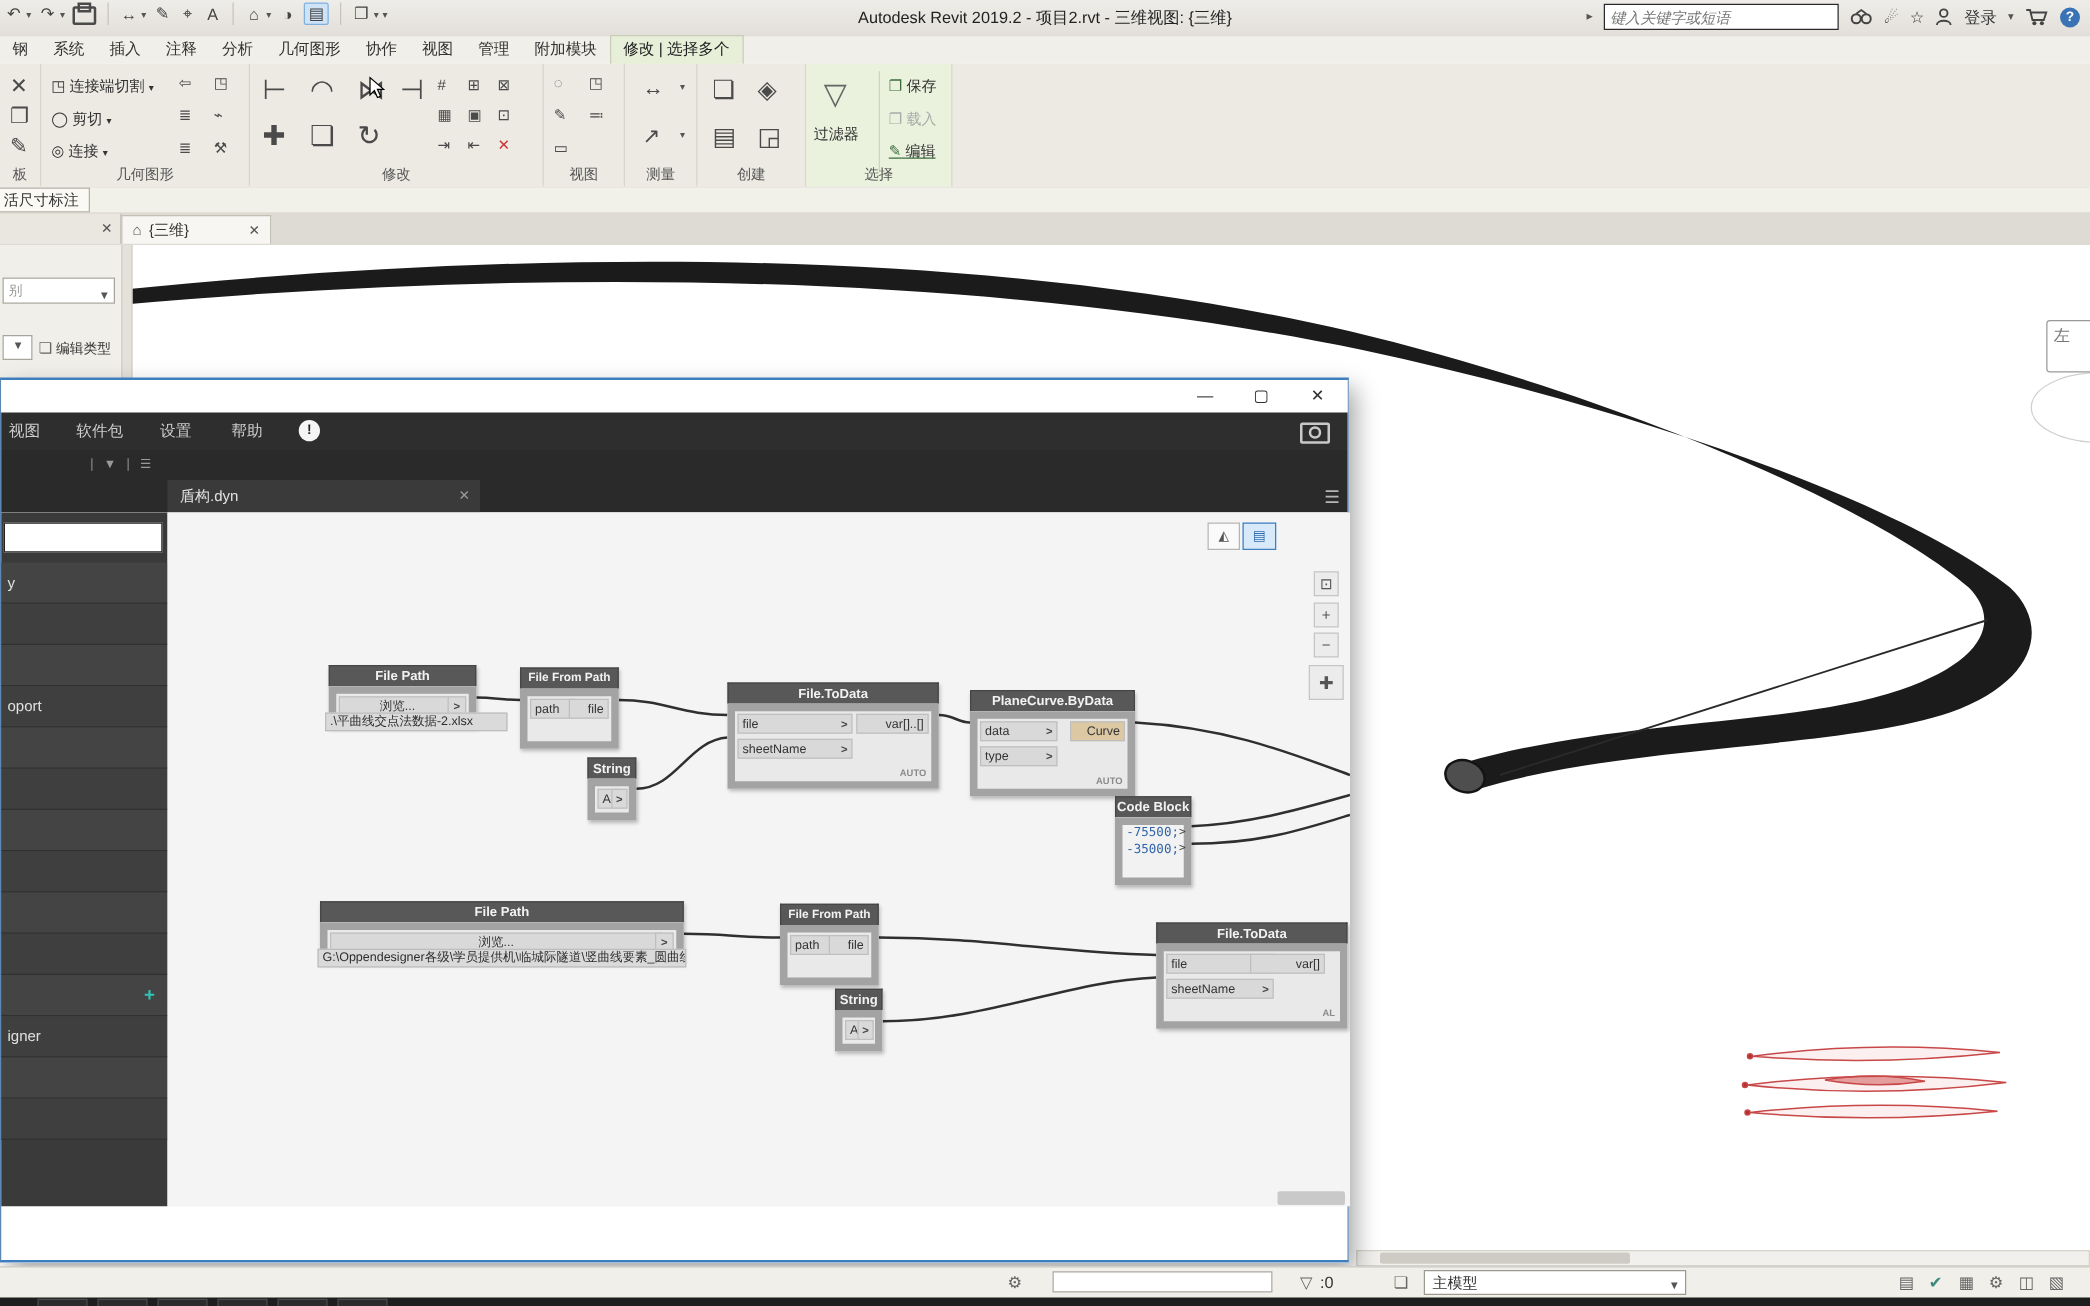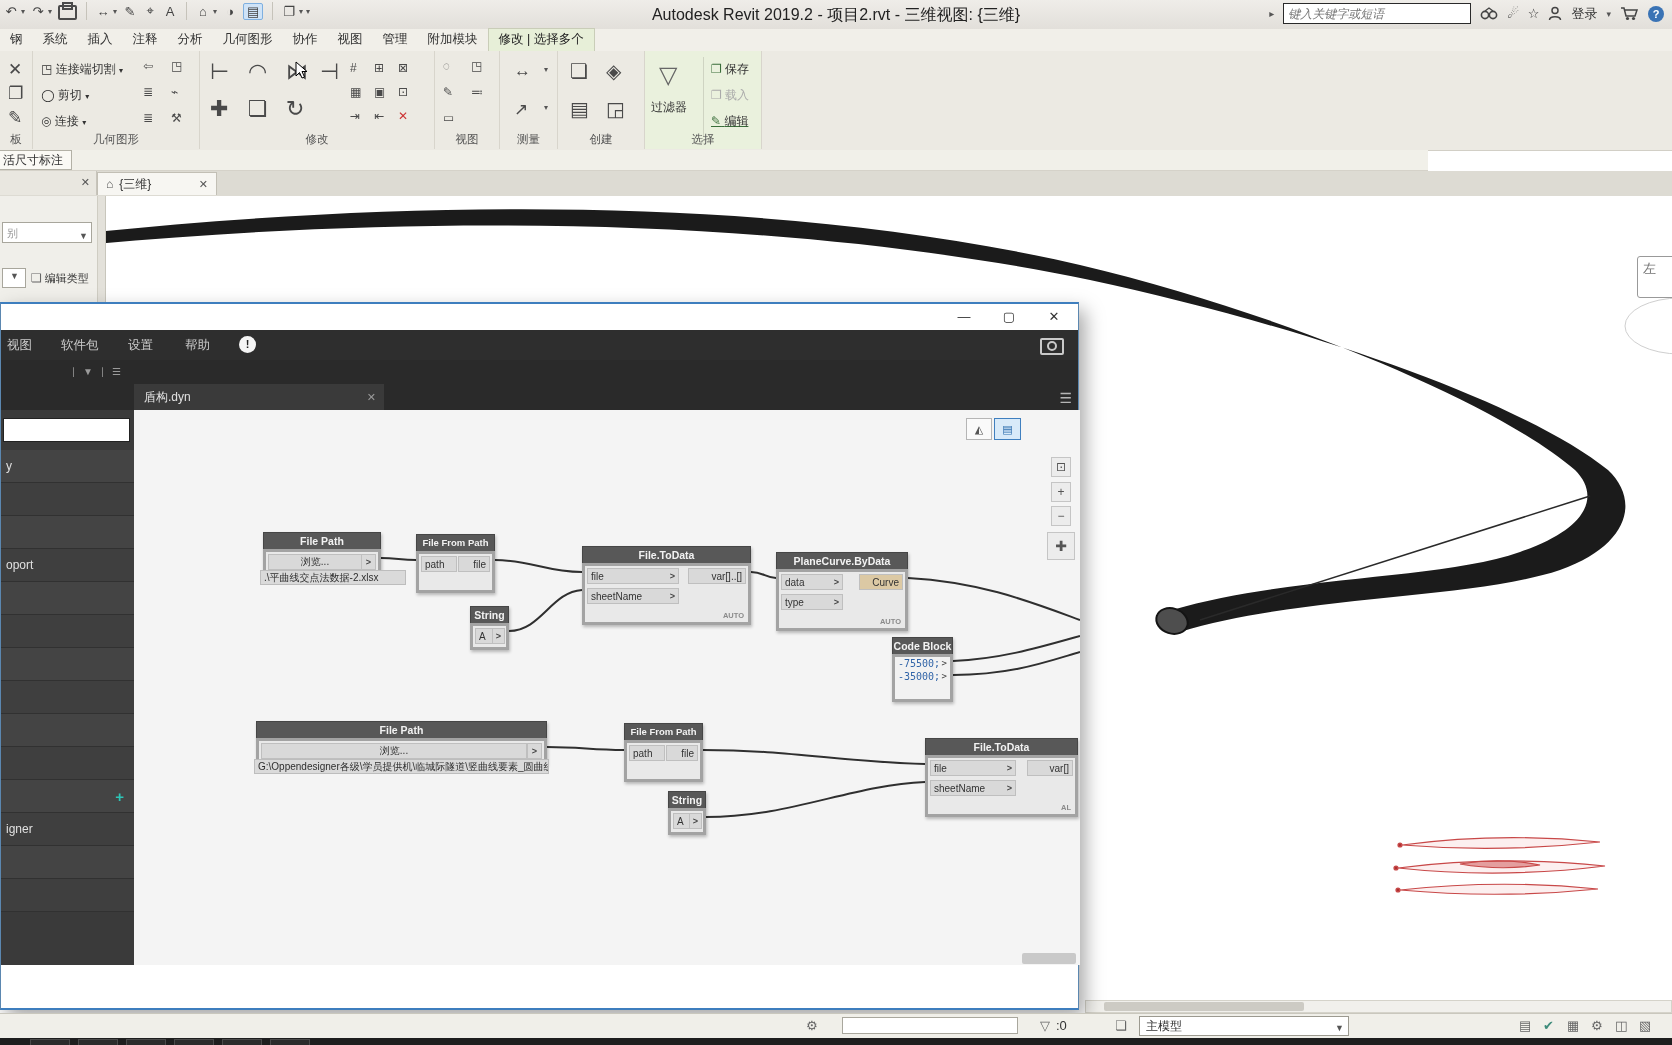--- a/index.html
+++ b/index.html
@@ -7,41 +7,41 @@
           font-family:"Liberation Sans","DejaVu Sans",sans-serif;color:#333;}
   
   .titlebar{position:absolute;left:0;top:0;width:1672px;height:29px;background:linear-gradient(#EFEDE9,#E2DFDA);border-bottom:1px solid #CFCCC4;}
   .qat{position:absolute;left:4px;top:2px;display:flex;align-items:center;gap:6px;font-size:13px;color:#444;}
   .qat .g{display:inline-block;min-width:14px;text-align:center;cursor:default;}
   .qat .dd{font-size:8px;color:#555;margin-left:-3px;}
   .qat .sep{width:1px;height:18px;background:#C6C3BA;margin:0 3px;}
   .qat .active{background:#CFE3F7;border:1px solid #7FB0E0;border-radius:2px;padding:0 2px;}
   .icon-print{display:inline-block;width:15px;height:11px;border:2px solid #4a4a4a;border-radius:2px;position:relative;top:1px;}
   .icon-print::before{content:"";position:absolute;left:2px;top:-5px;width:7px;height:4px;border:2px solid #4a4a4a;}
-  .win-title{position:absolute;left:0;right:0;top:5px;text-align:center;font-size:16px;color:#222;pointer-events:none;}
+  .win-title{position:absolute;left:0;right:0;top:5px;text-align:center;font-size:13px;color:#222;pointer-events:none;}
   .tb-right{position:absolute;right:8px;top:3px;display:flex;align-items:center;gap:9px;font-size:13px;color:#333;}
   .searchbox{width:178px;height:19px;border:1px solid #2a2a2a;background:#fff;font-style:italic;font-size:12px;color:#777;padding:0 4px;font-family:"Liberation Sans","DejaVu Sans",sans-serif;}
   .mini-svg{display:inline-block;vertical-align:middle;}
   .helpdot{display:inline-block;width:16px;height:16px;border-radius:50%;background:#3a73b5;color:#fff;font-size:11px;font-weight:bold;text-align:center;line-height:16px;}
   
   .ribbontabs{position:absolute;left:0;top:29px;width:1672px;height:22px;background:#F1EFE9;display:flex;align-items:flex-end;font-size:12.5px;color:#333;}
   .rtab{padding:2px 10px 3px 10px;white-space:nowrap;cursor:default;}
   .rtab.active{background:#E7EFD8;border:1px solid #C9CDB8;border-bottom:none;color:#222;}
   
   .ribbon{position:absolute;left:0;top:51px;width:1672px;height:99px;background:#ECEAE3;border-bottom:1px solid #D2CFC6;}
   .rpanel{position:absolute;top:0;height:98px;border-right:1px solid #D8D5CC;box-sizing:border-box;}
   .rpanel .plabel{position:absolute;left:0;right:0;bottom:2px;text-align:center;font-size:11.5px;color:#555;}
   .ricon{position:absolute;font-size:17px;color:#4a4a4a;text-align:center;cursor:default;}
   .ricon.small{font-size:12px;}
   .rtext{position:absolute;font-size:12px;color:#333;white-space:nowrap;cursor:default;}
   .red{color:#C33;}
   .green-panel{background:#EAF1DD;}
   .gray{color:#AAA;}
   
-  .optionsbar{position:absolute;left:0;top:150px;width:1428px;height:20px;background:#F1F0E9;border-bottom:1px solid #D5D2C9;}
+  .optionsbar{position:absolute;left:0;top:150px;width:1672px;height:20px;background:#F1F0E9;border-bottom:1px solid #D5D2C9;}
   .optlabel{position:absolute;left:-6px;top:0px;height:18px;line-height:18px;border:1px solid #B3B1A6;background:#FAF9F4;font-size:12px;padding:0 8px;}
   .viewtabs{position:absolute;left:0;top:171px;width:1672px;height:25px;background:#DDDBD3;}
   .vt-left{position:absolute;left:0;top:0;width:96px;height:24px;background:#E9E7E0;border-right:1px solid #C7C4BB;}
   .vt-x{position:absolute;font-size:11px;color:#555;cursor:default;}
   .vtab{position:absolute;left:97px;top:1px;width:120px;height:23px;background:#F7F6F2;border:1px solid #C2BFB5;border-bottom:none;font-size:12px;display:flex;align-items:center;gap:6px;padding:0 8px;box-sizing:border-box;}
   
   .props{position:absolute;left:0;top:196px;width:105px;height:107px;background:#F0EFEA;border-right:1px solid #C8C6BC;z-index:2;}
   .props .combo{position:absolute;left:2px;top:26px;width:90px;height:21px;background:#fff;border:1px solid #A8A69C;font-size:11px;color:#999;line-height:20px;padding:0 4px;box-sizing:border-box;}
   .props .caret{position:absolute;right:3px;top:3px;font-size:9px;color:#555;}
   .props .mini{position:absolute;left:2px;top:72px;width:24px;height:20px;background:#fff;border:1px solid #A8A69C;box-sizing:border-box;}
@@ -84,21 +84,21 @@
   .lrow .plus{position:absolute;right:10px;color:#2EC4B6;font-weight:bold;font-size:15px;}
   .dcanvas{position:absolute;left:133px;top:0;width:946px;height:555px;overflow:hidden;background:#F4F4F4;}
   .cscroll{position:absolute;left:888px;top:543px;width:54px;height:11px;background:#C9C9C9;border-radius:2px;}
   
   .cv-b1{position:absolute;left:832px;top:8px;width:26px;height:22px;background:#FAFAFA;border:1px solid #B5B5B5;box-sizing:border-box;text-align:center;font-size:11px;color:#555;line-height:20px;}
   .cv-b2{position:absolute;left:860px;top:8px;width:27px;height:22px;background:#D8EAF9;border:1px solid #3F7FBF;box-sizing:border-box;text-align:center;color:#2F6FAF;font-size:11px;line-height:20px;}
   .cv-side{position:absolute;width:20px;height:20px;background:#ECECEC;border:1px solid #C5C5C5;box-sizing:border-box;text-align:center;line-height:18px;font-size:12px;color:#555;}
   
   .dnode{position:absolute;font-size:10.5px;color:#333;box-shadow:1px 2px 3px rgba(0,0,0,.25);}
   .dnode .hd{background:#585858;color:#F2F2F2;font-weight:bold;text-align:center;font-size:10.5px;height:16px;line-height:16px;border:1px solid #464646;border-bottom:none;white-space:nowrap;overflow:hidden;}
-  .dnode .bd{background:#E9E9E9;border:3px solid #a3a3a3;position:relative;}
+  .dnode .bd{background:#E9E9E9;border:6px solid #a3a3a3;position:relative;}
   .chip{position:absolute;background:#D9D9D9;border:1px solid #BFBFBF;height:16px;font-size:10px;padding:0 3px;display:flex;align-items:center;justify-content:space-between;box-sizing:border-box;white-space:nowrap;overflow:hidden;}
   .chip.out{justify-content:flex-end;}
   .chip .ar{color:#444;font-weight:bold;font-size:9px;margin-left:4px;}
   .portbox{position:absolute;background:#D9D9D9;border:1px solid #BFBFBF;width:15px;height:16px;box-sizing:border-box;text-align:center;line-height:14px;font-size:9px;font-weight:bold;color:#444;}
   .capt{position:absolute;background:#DADADA;border:1px solid #BDBDBD;font-size:10px;color:#2e2e2e;padding:0 3px;height:15px;line-height:14px;white-space:nowrap;overflow:hidden;box-sizing:border-box;}
   .auto{position:absolute;font-size:7.5px;color:#8a8a8a;font-weight:bold;right:4px;bottom:2px;}
   .cbline{font-family:"DejaVu Sans Mono","Liberation Mono",monospace;font-size:10px;color:#3265A8;display:flex;justify-content:space-between;padding:0 3px;height:13px;line-height:13px;}
   .curvechip{background:#DCC9A4 !important;}
   .dyn-bottom{position:relative;height:47px;background:#262626;}
   .runbtn{position:absolute;left:10px;top:9px;width:100px;height:32px;background:#303030;border:1px solid #1C1C1C;color:#7A7A7A;font-size:13px;text-align:center;line-height:32px;cursor:default;}
@@ -500,21 +500,21 @@
           <div class="hd">File.ToData</div>
           <div class="bd" style="height:56px;">
             <div class="chip" style="left:2px;top:2px;width:86px;">
                 <span>file</span>
                 <span class="ar">&gt;</span>
               </div>
             <div class="chip" style="left:2px;top:22px;width:86px;">
                 <span>sheetName</span>
                 <span class="ar">&gt;</span>
               </div>
-            <div class="chip out" style="right:2px;top:2px;width:46px;">
+            <div class="chip out" style="right:12px;top:2px;width:60px;">
                 <span>var[]</span>
               </div>
             <span class="auto">AL</span>
           </div>
         </div>
 
         <div class="cv-b1"><span>◭</span></div>
         <div class="cv-b2"><span>▤</span></div>
         <div class="cv-side" style="left:917px;top:47px;"><span>⊡</span></div>
         <div class="cv-side" style="left:917px;top:72px;"><span>+</span></div>

